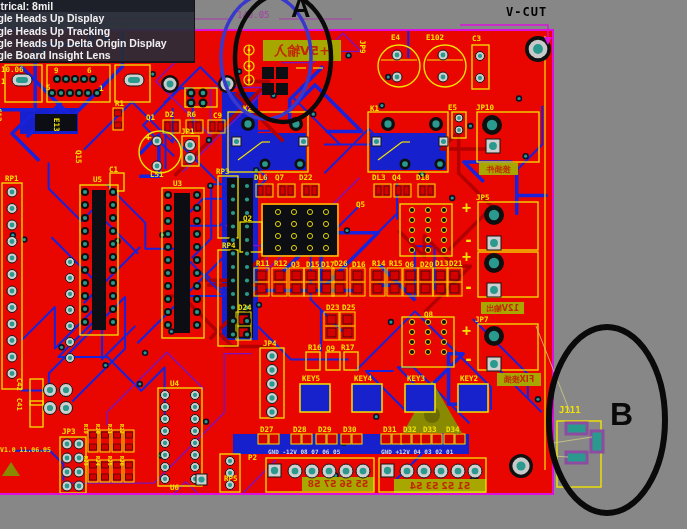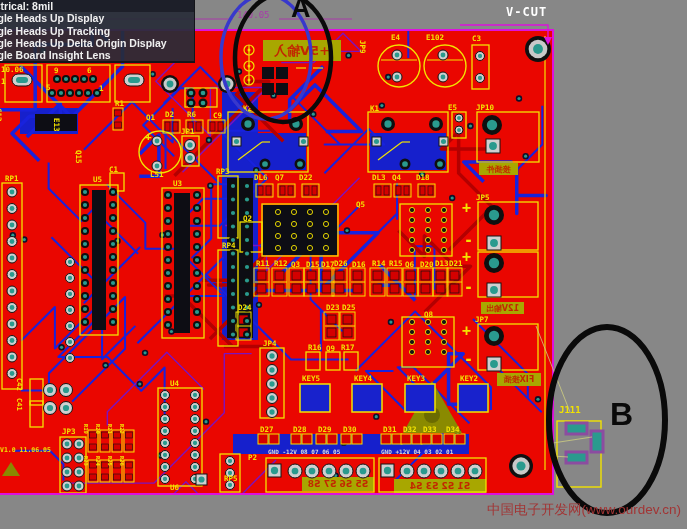--- a/index.html
+++ b/index.html
@@ -8,21 +8,21 @@
   #stage{position:absolute;left:0;top:0;width:687px;height:529px;}
   svg{position:absolute;left:0;top:0;}
   .menu{position:absolute;left:0;top:0;width:194px;background:rgba(40,44,56,0.93);
         border-right:1px solid #14151a;border-bottom:2px solid #14151a;z-index:30;
         color:#f0f0f0;font-weight:bold;font-size:10.5px;line-height:12.3px;white-space:nowrap;overflow:hidden;}
   .menu-row{height:12.3px;overflow:hidden;}
   .menu-row span{display:inline-block;margin-left:-21px;}
   .menu-status{background:rgba(28,31,40,0.95);}
   .letterA{position:absolute;left:291px;top:-7px;color:#0a0a0a;font-size:27px;font-weight:bold;z-index:25;}
   .letterB{position:absolute;left:610px;top:396px;color:#0a0a0a;font-size:32px;font-weight:bold;z-index:25;}
-  .vcut{position:absolute;left:506px;top:5px;color:#ffffff;font-weight:bold;font-size:12px;
+  .vcut{position:absolute;left:506px;top:5px;color:#000000;font-weight:bold;font-size:12px;
         letter-spacing:1px;z-index:25;font-family:"DejaVu Sans Mono",monospace;}
   .watermark{position:absolute;left:487px;top:501px;color:#a23535;font-size:13.5px;z-index:40;
              font-family:"Liberation Sans",sans-serif;}
 </style>
 </head>
 <body>
 
 <div id="stage">
   <svg id="pcbsvg" width="687" height="529" viewBox="0 0 687 529">
       <defs>
@@ -934,14 +934,13 @@
       <span>Toggle Heads Up Tracking</span></div>
     <div class="menu-row">
       <span>Toggle Heads Up Delta Origin Display</span></div>
     <div class="menu-row">
       <span>Toggle Board Insight Lens</span></div>
   </div>
 
   <div class="letterA">A</div>
   <div class="letterB">B</div>
   <div class="vcut">V-CUT</div>
-  <div class="watermark">中国电子开发网(www.ourdev.cn)</div>
 </div>
 
 </body></html>

